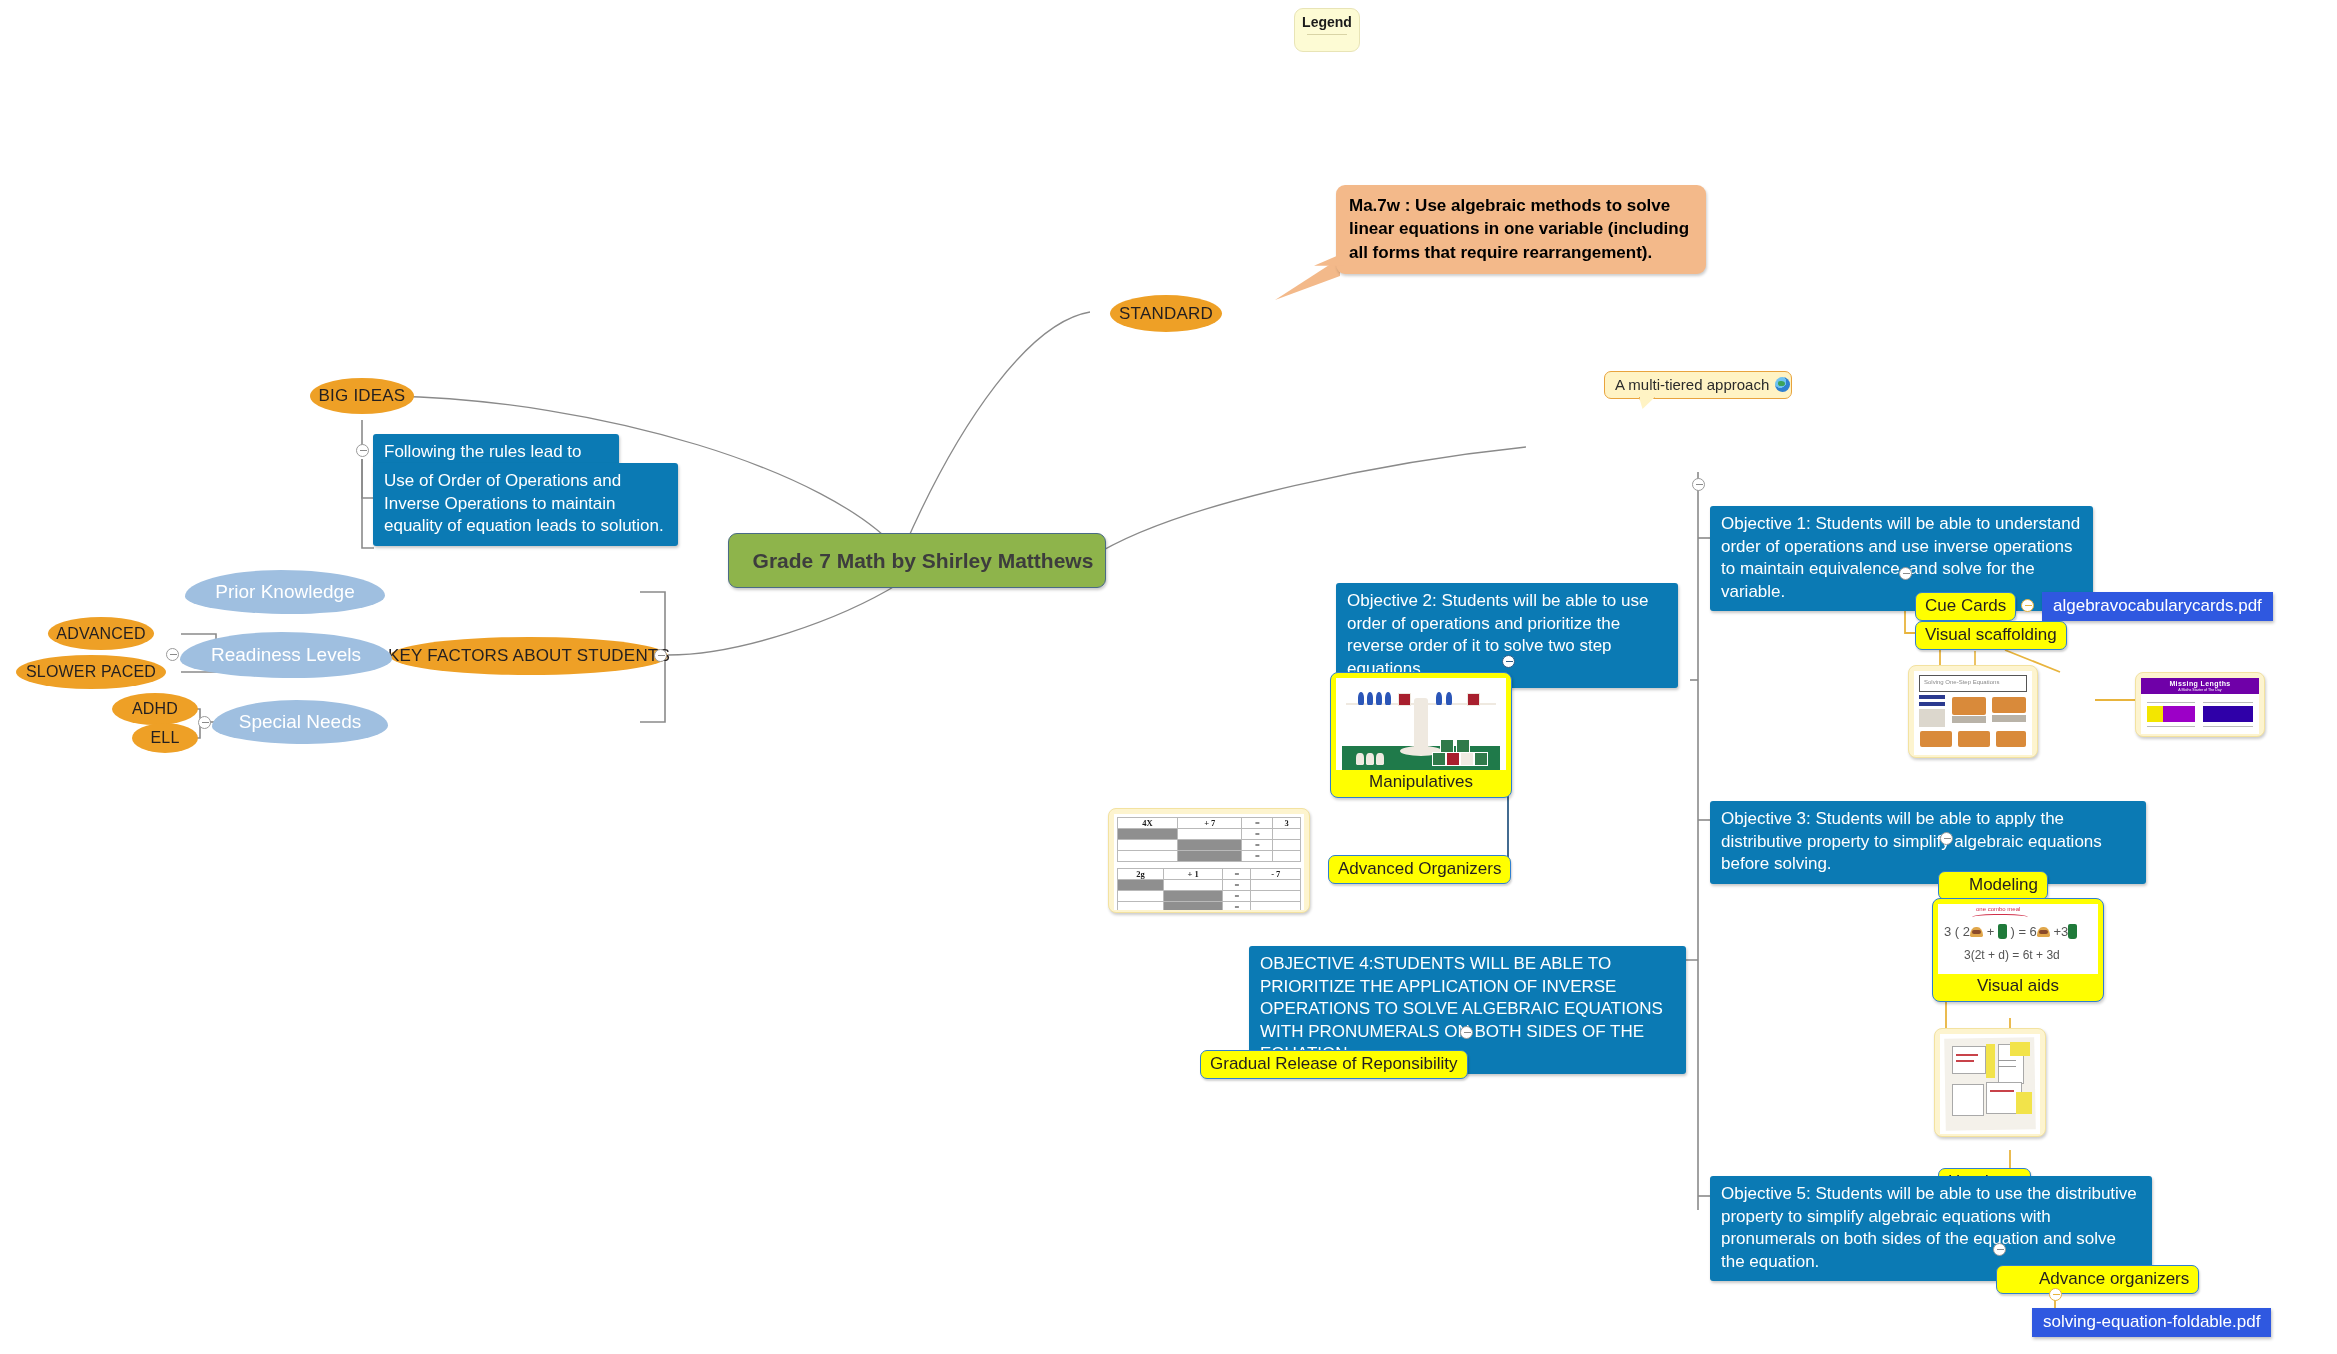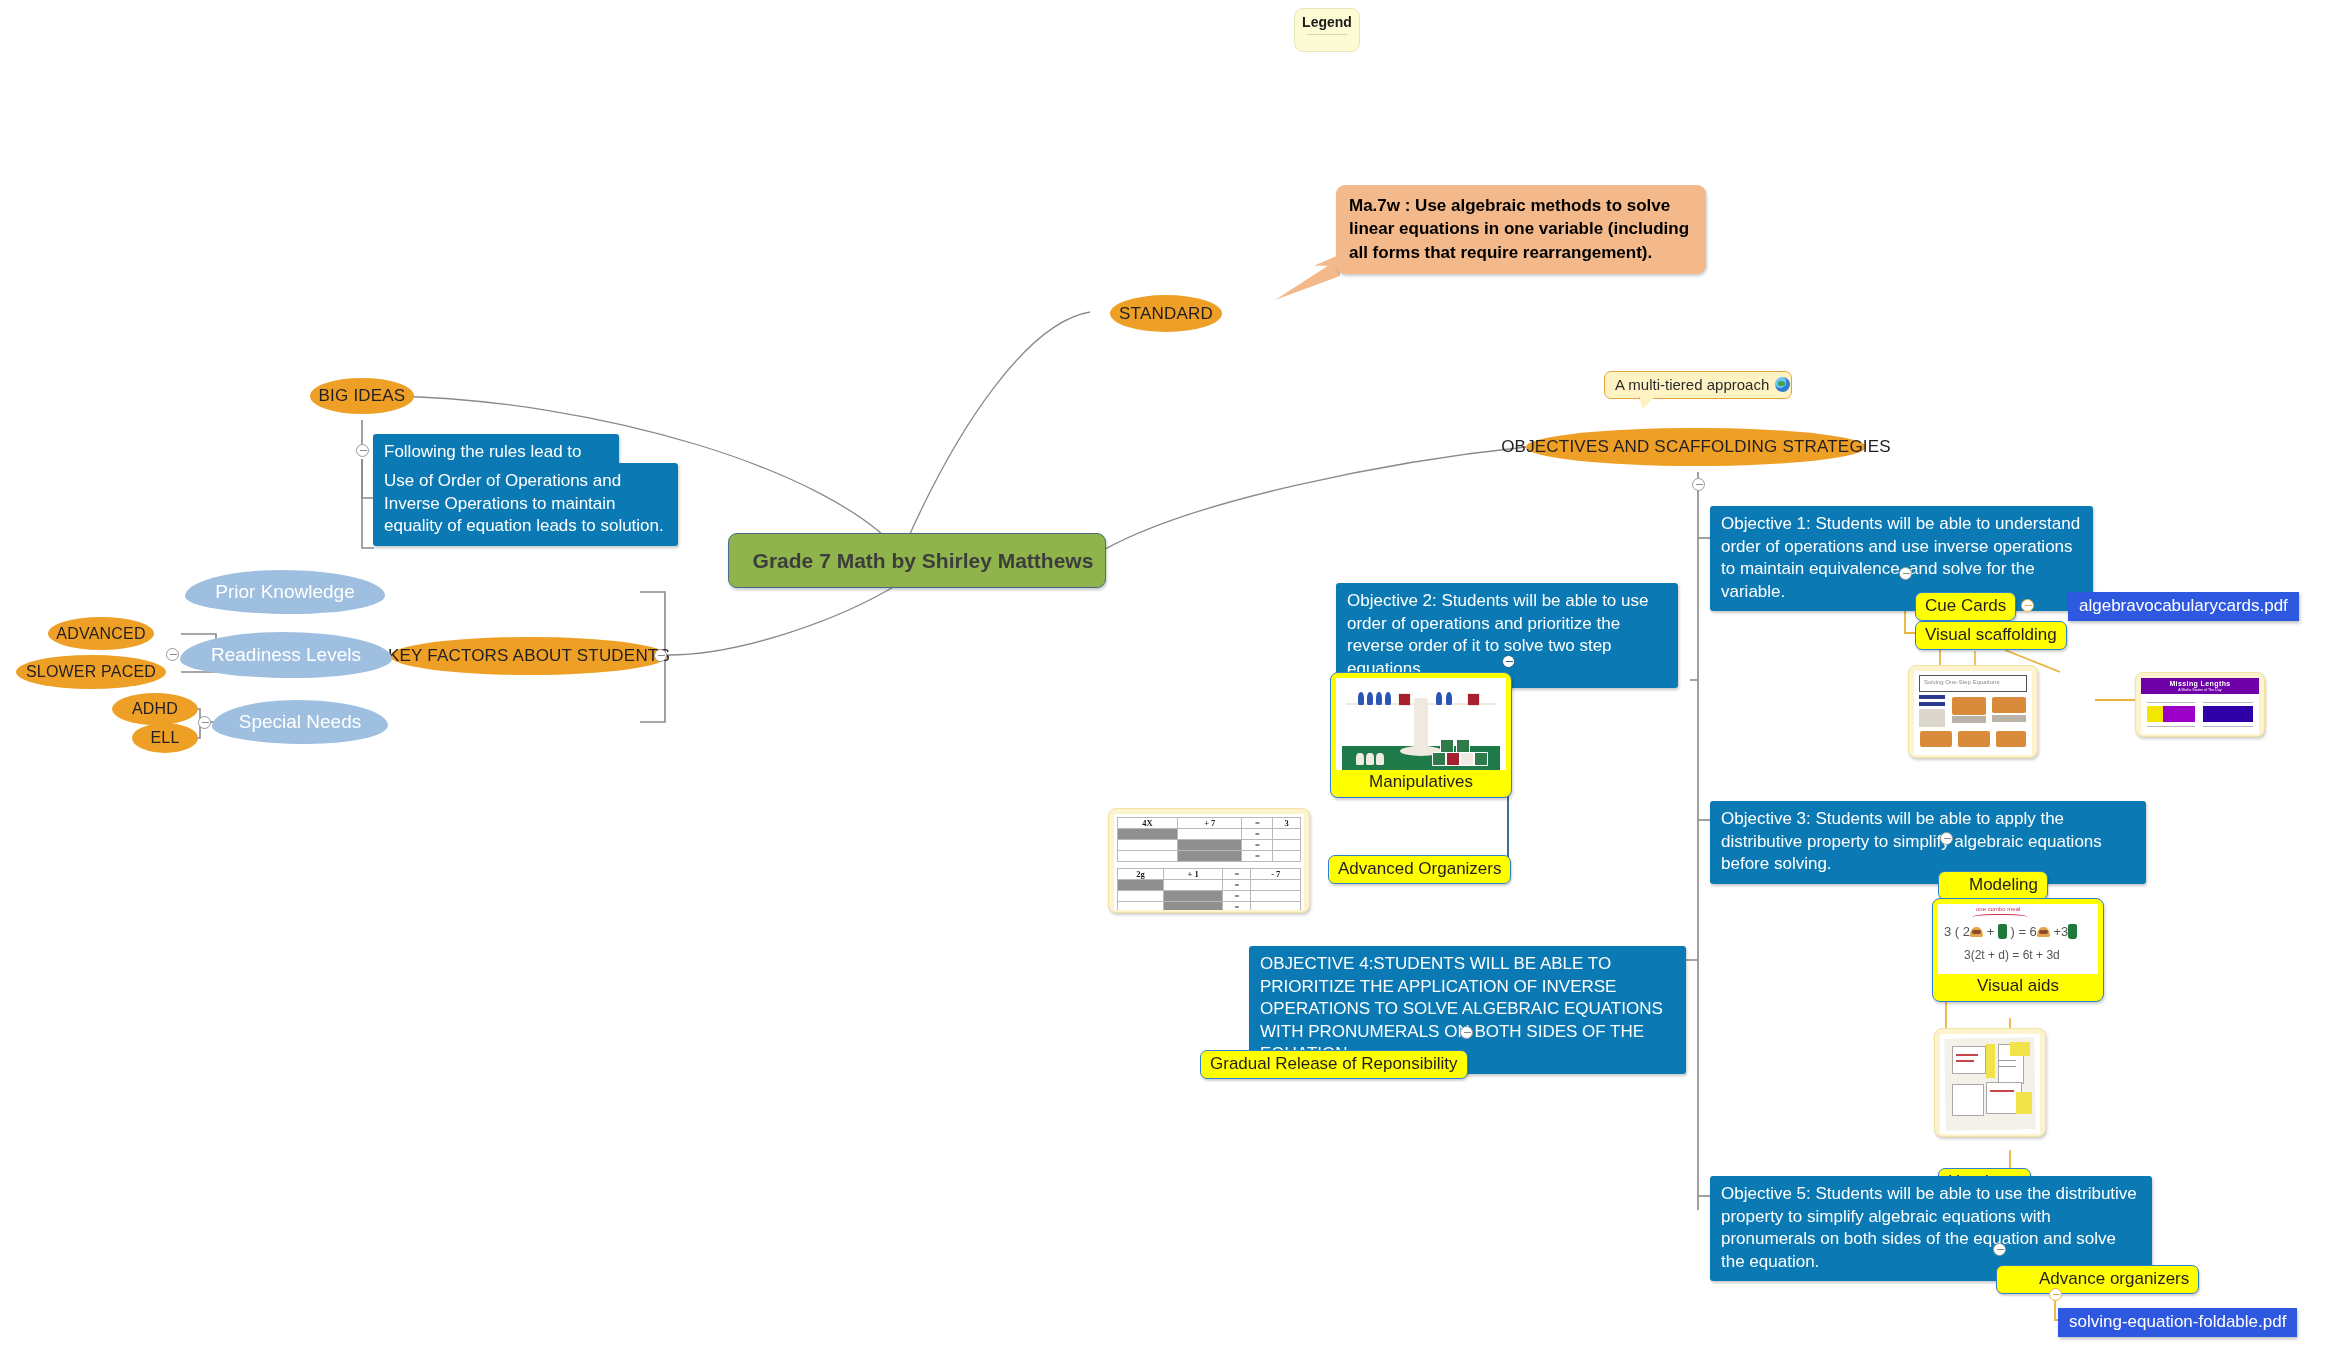--- a/index.html
+++ b/index.html
@@ -53,21 +53,20 @@
     color:#231f20;font-size:17px;padding:3px 9px 4px 9px;
     display:flex;align-items:center;justify-content:center;white-space:nowrap;
     box-shadow:1px 2px 2px rgba(0,0,0,.18);
   }
   .yellowbox.bluebdr{border:1.6px solid #2f7fd0;}
 
   .filebox{
     background:#2f58e0;color:#ffffff;font-size:17px;padding:4px 11px 5px 11px;
     display:flex;align-items:center;white-space:nowrap;
     box-shadow:1px 2px 3px rgba(0,0,0,.25);
-    margin-left:26px;
   }
 
   
   .imgcard{
     background:#ffff00;border:1.6px solid #2f7fd0;border-radius:8px;
     padding:5px 5px 2px 5px;display:flex;flex-direction:column;align-items:center;
     box-shadow:1px 2px 3px rgba(0,0,0,.2);
   }
   .imgcard .cap{font-size:17px;color:#231f20;padding:2px 0 3px;white-space:nowrap;}
   .imgcard .pic{background:#fff;overflow:hidden;position:relative;}
@@ -322,23 +321,20 @@
   <div class="node ellipse small" style="left:16px;top:655px;width:150px;height:34px;">
     <span>SLOWER PACED</span>
   </div>
   <div class="node ellipse small" style="left:112px;top:693px;width:86px;height:32px;">
     <span>ADHD</span>
   </div>
   <div class="node ellipse small" style="left:132px;top:723px;width:66px;height:30px;">
     <span>ELL</span>
   </div>
 
-  <div class="node ellipse" style="left:1526px;top:428px;width:340px;height:38px;">
-    <span>OBJECTIVES AND SCAFFOLDING STRATEGIES</span>
-  </div>
   <div class="tipbox" style="left:1604px;top:371px;">
     <span class="tail"></span>
     <span>A multi-tiered approach</span>
     <span class="globe"></span>
   </div>
   <div class="handle gray" style="left:1692px;top:478px;"></div>
 
   <div class="node bluebox" style="left:1710px;top:506px;width:383px;">
     <span>Objective 1: Students will be able to understand order of operations and use inverse operations to maintain equivalence, and solve for the variable.</span>
   </div>

